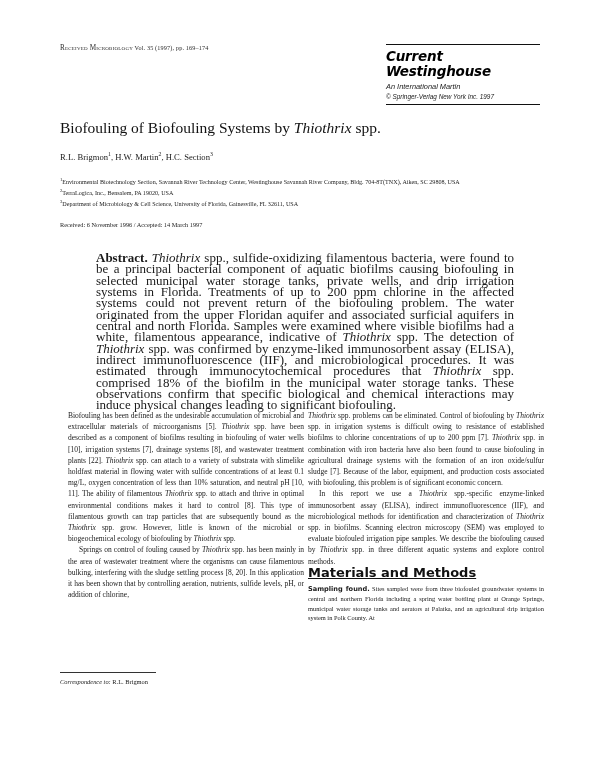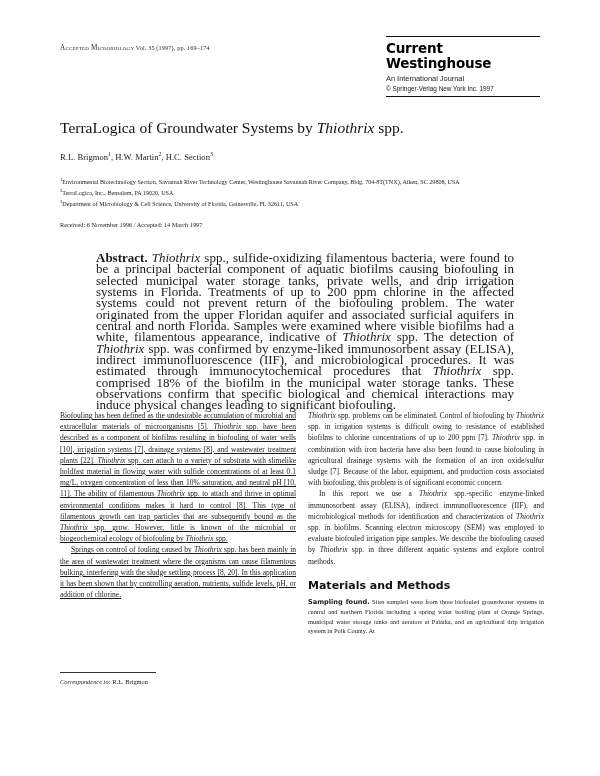--- a/index.html
+++ b/index.html
@@ -34,22 +34,23 @@
   }
   .runhead .sc {
     font-variant: small-caps;
     font-size: 7.2px;
     letter-spacing: 0.2px;
   }
   
   .logobox {
     position: absolute;
     left: 386px;
-    top: 36px;
+    top: 44px;
     width: 154px;
+    font-style: italic;
   }
   .logobox .rule-top {
     border-top: 1.6px solid #111;
     margin-bottom: 4px;
   }
   .logobox .rule-bot {
     border-top: 1.6px solid #111;
     margin-top: 4px;
   }
   .logo-title {
@@ -127,32 +128,33 @@
   
   .col {
     position: absolute;
     top: 410px;
     width: 236px;
     font-size: 7.5px;
     line-height: 11.2px;
     text-align: justify;
     color: #1a1a1a;
   }
-  .col-left  { left: 60px;  height: 248px; overflow: hidden; text-decoration: underline; }
+  .col-left  { left: 68px;  height: 248px; overflow: hidden; }
   .col-right { left: 308px; height: 300px; overflow: hidden; }
   .col p { margin: 0; }
   .col p.ind { text-indent: 11px; }
   .col i { font-style: italic; }
   .sect-head {
     font-family: "DejaVu Sans", "Liberation Sans", sans-serif;
     font-weight: bold;
-    font-size: 11px;
-    margin-top: 13px;
+    font-size: 13px;
+    margin-top: 0;
     margin-bottom: 6px;
     color: #111;
+    text-decoration: underline;
   }
   .run-in {
     font-family: "DejaVu Sans", "Liberation Sans", sans-serif;
     font-weight: bold;
     font-size: 6.6px;
   }
   .small-body { font-size: 6.4px; line-height: 9.4px; }
   
   .foot-rule {
     position: absolute;
@@ -170,35 +172,35 @@
     color: #1a1a1a;
   }
   .footnote i { font-style: italic; }
 </style>
 </head>
 <body>
 
 <div class="page">
 
   <div class="runhead">
-    <span class="sc">Accepted Microbiology</span>
+    <span class="sc">Received Microbiology</span>
     <span>Vol. 35 (1997), pp. 169–174</span>
   </div>
 
   <div class="logobox">
     <div class="rule-top"></div>
     <div class="logo-title">Current</div>
     <div class="logo-title">Westinghouse</div>
-    <div class="logo-sub">An International Journal</div>
+    <div class="logo-sub">An International Martin</div>
     <div class="logo-copy">© Springer-Verlag New York Inc. 1997</div>
     <div class="rule-bot"></div>
   </div>
 
   <div class="title">
-    <span>TerraLogica of Groundwater Systems by </span><i>Thiothrix</i><span> spp.</span>
+    <span>Biofouling of Biofouling Systems by </span><i>Thiothrix</i><span> spp.</span>
   </div>
 
   <div class="authors">
     <span>R.L. Brigmon</span><sup>1</sup>,
     <span>H.W. Martin</span><sup>2</sup>,
     <span>H.C. Section</span><sup>3</sup>
   </div>
 
   <div class="affils">
     <div><sup>1</sup><span>Environmental Biotechnology Section, Savannah River Technology Center, Westinghouse Savannah River Company, Bldg. 704-8T(TNX), Aiken, SC 29808, USA</span></div>

